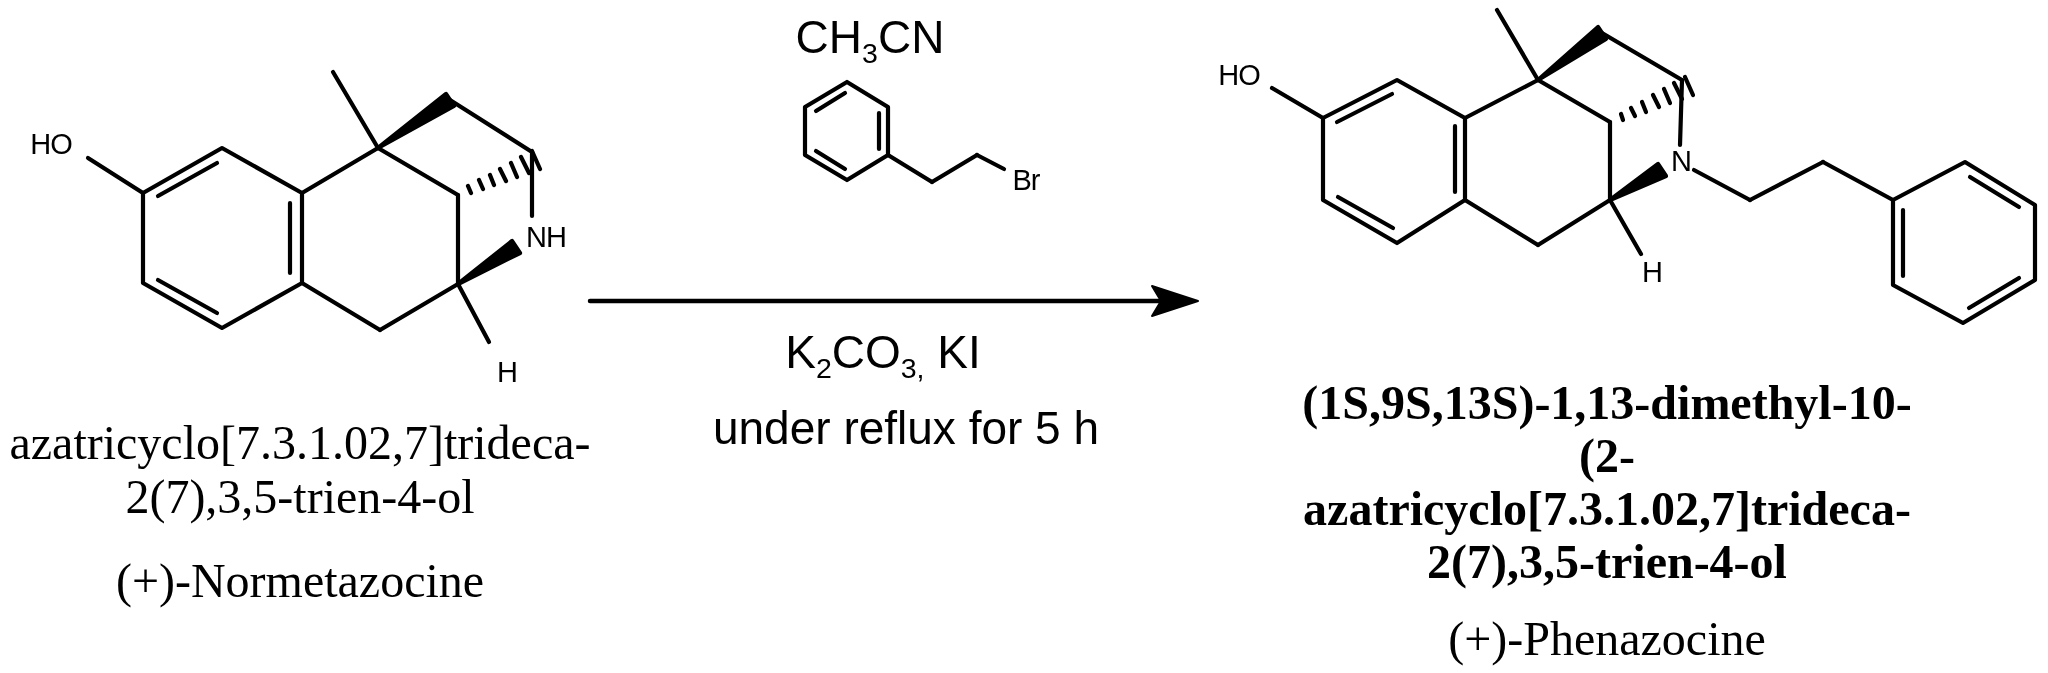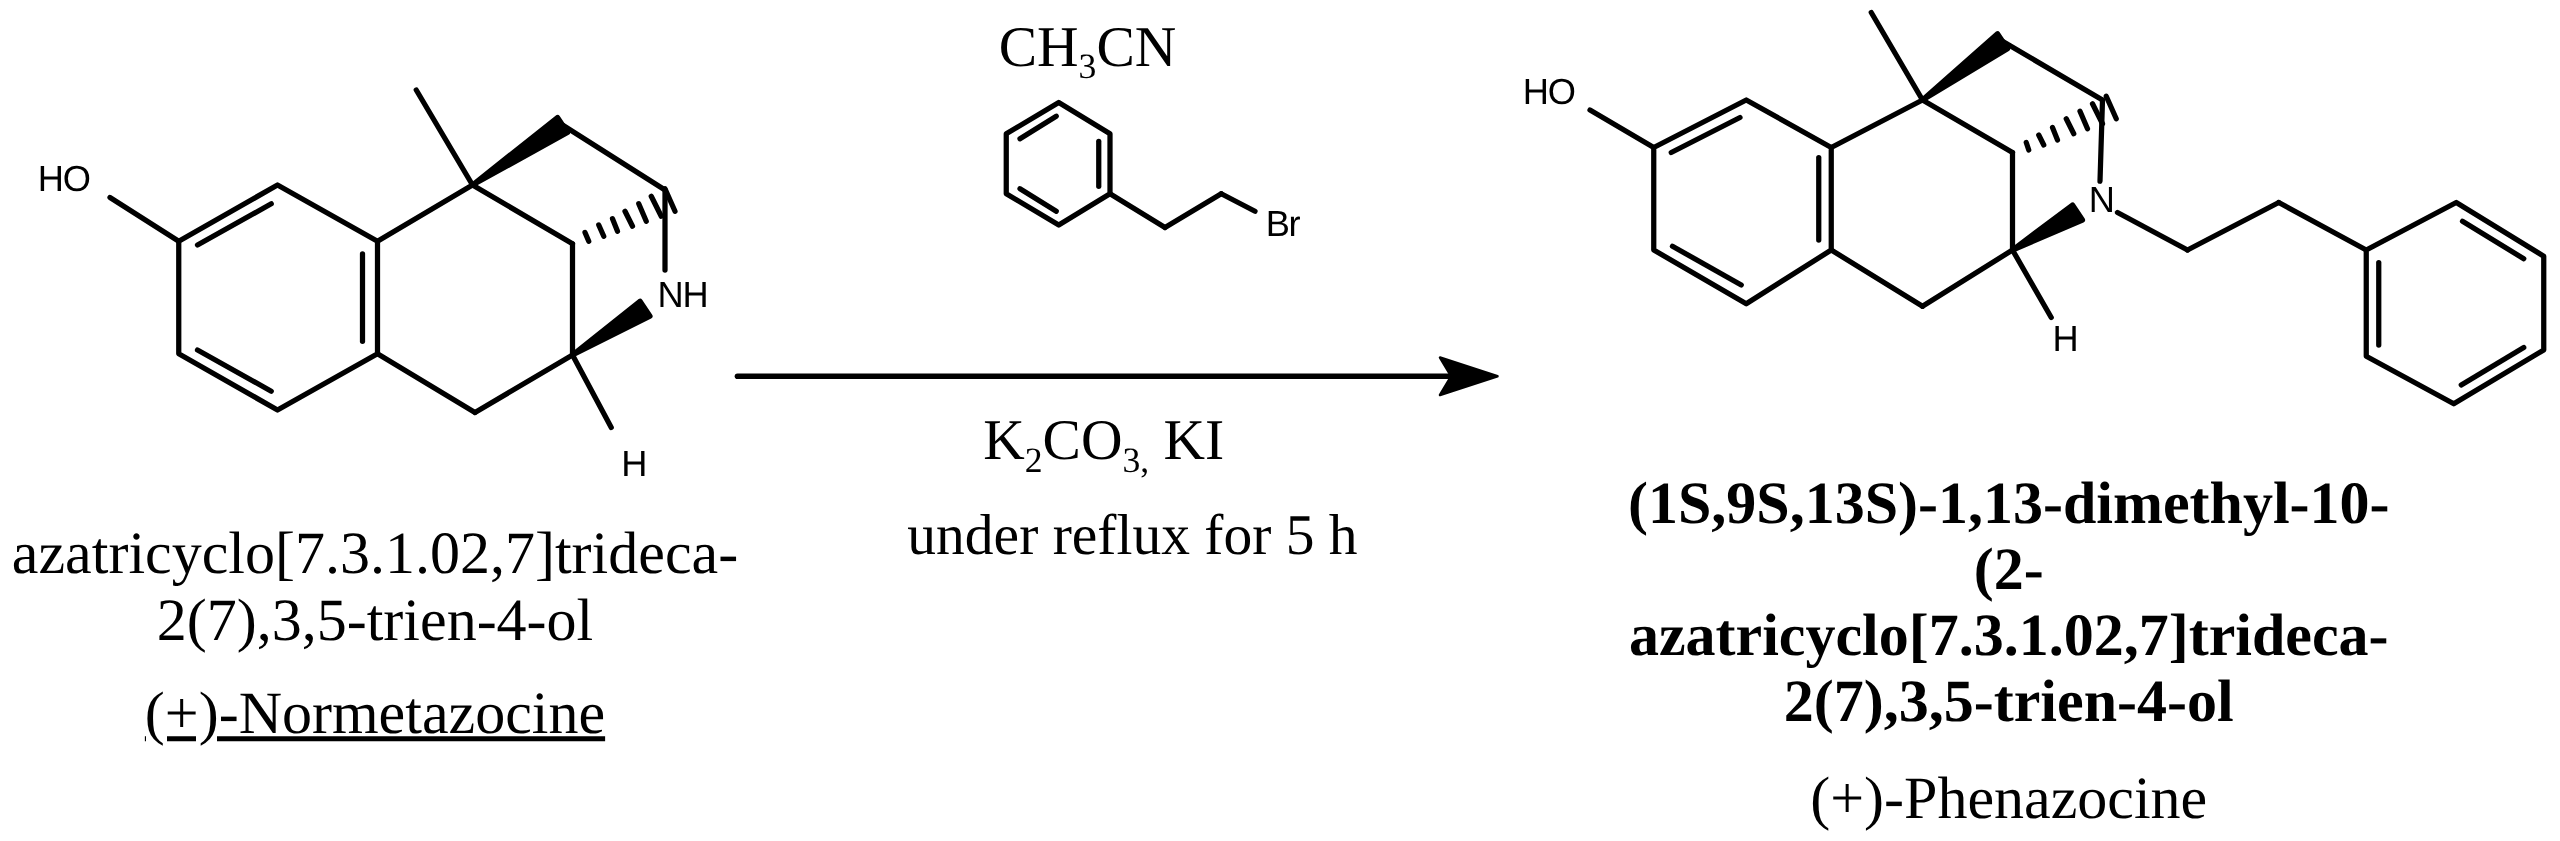--- a/index.html
+++ b/index.html
@@ -16,37 +16,37 @@
     transform:translate(-50%,-50%);
     font-family:"Liberation Sans", sans-serif;
     font-size:29px;
     color:#000;
     white-space:nowrap;
     letter-spacing:-1px;
   }
   .rtext{
     position:absolute;
     transform:translate(-50%,-50%);
-    font-family:Liberation Serif, serif;
+    font-family:Liberation Sans, sans-serif;
     font-size:46px;
     color:#000;
     white-space:nowrap;
   }
   sub{font-size:.62em;line-height:0;}
   .caption{
     position:absolute;
     font-family:"Liberation Serif", serif;
     font-size:48px;
     color:#000;
     text-align:center;
   }
   .caption .nameline{line-height:54px;}
   #caption-right .nameline{line-height:53px;font-weight:bold;}
   .common{line-height:54px;}
-  #caption-left .common{margin-top:20px;text-decoration:underline;}
+  #caption-left .common{margin-top:30px;}
   #caption-right .common{margin-top:24px;}
 </style>
 </head>
 <body>
 
 <div id="canvas">
 
   <svg id="scheme-svg" width="2048" height="673" viewBox="0 0 2048 673">
     <g stroke="#000" stroke-width="4.2" fill="none" stroke-linecap="round" stroke-linejoin="round">
 

